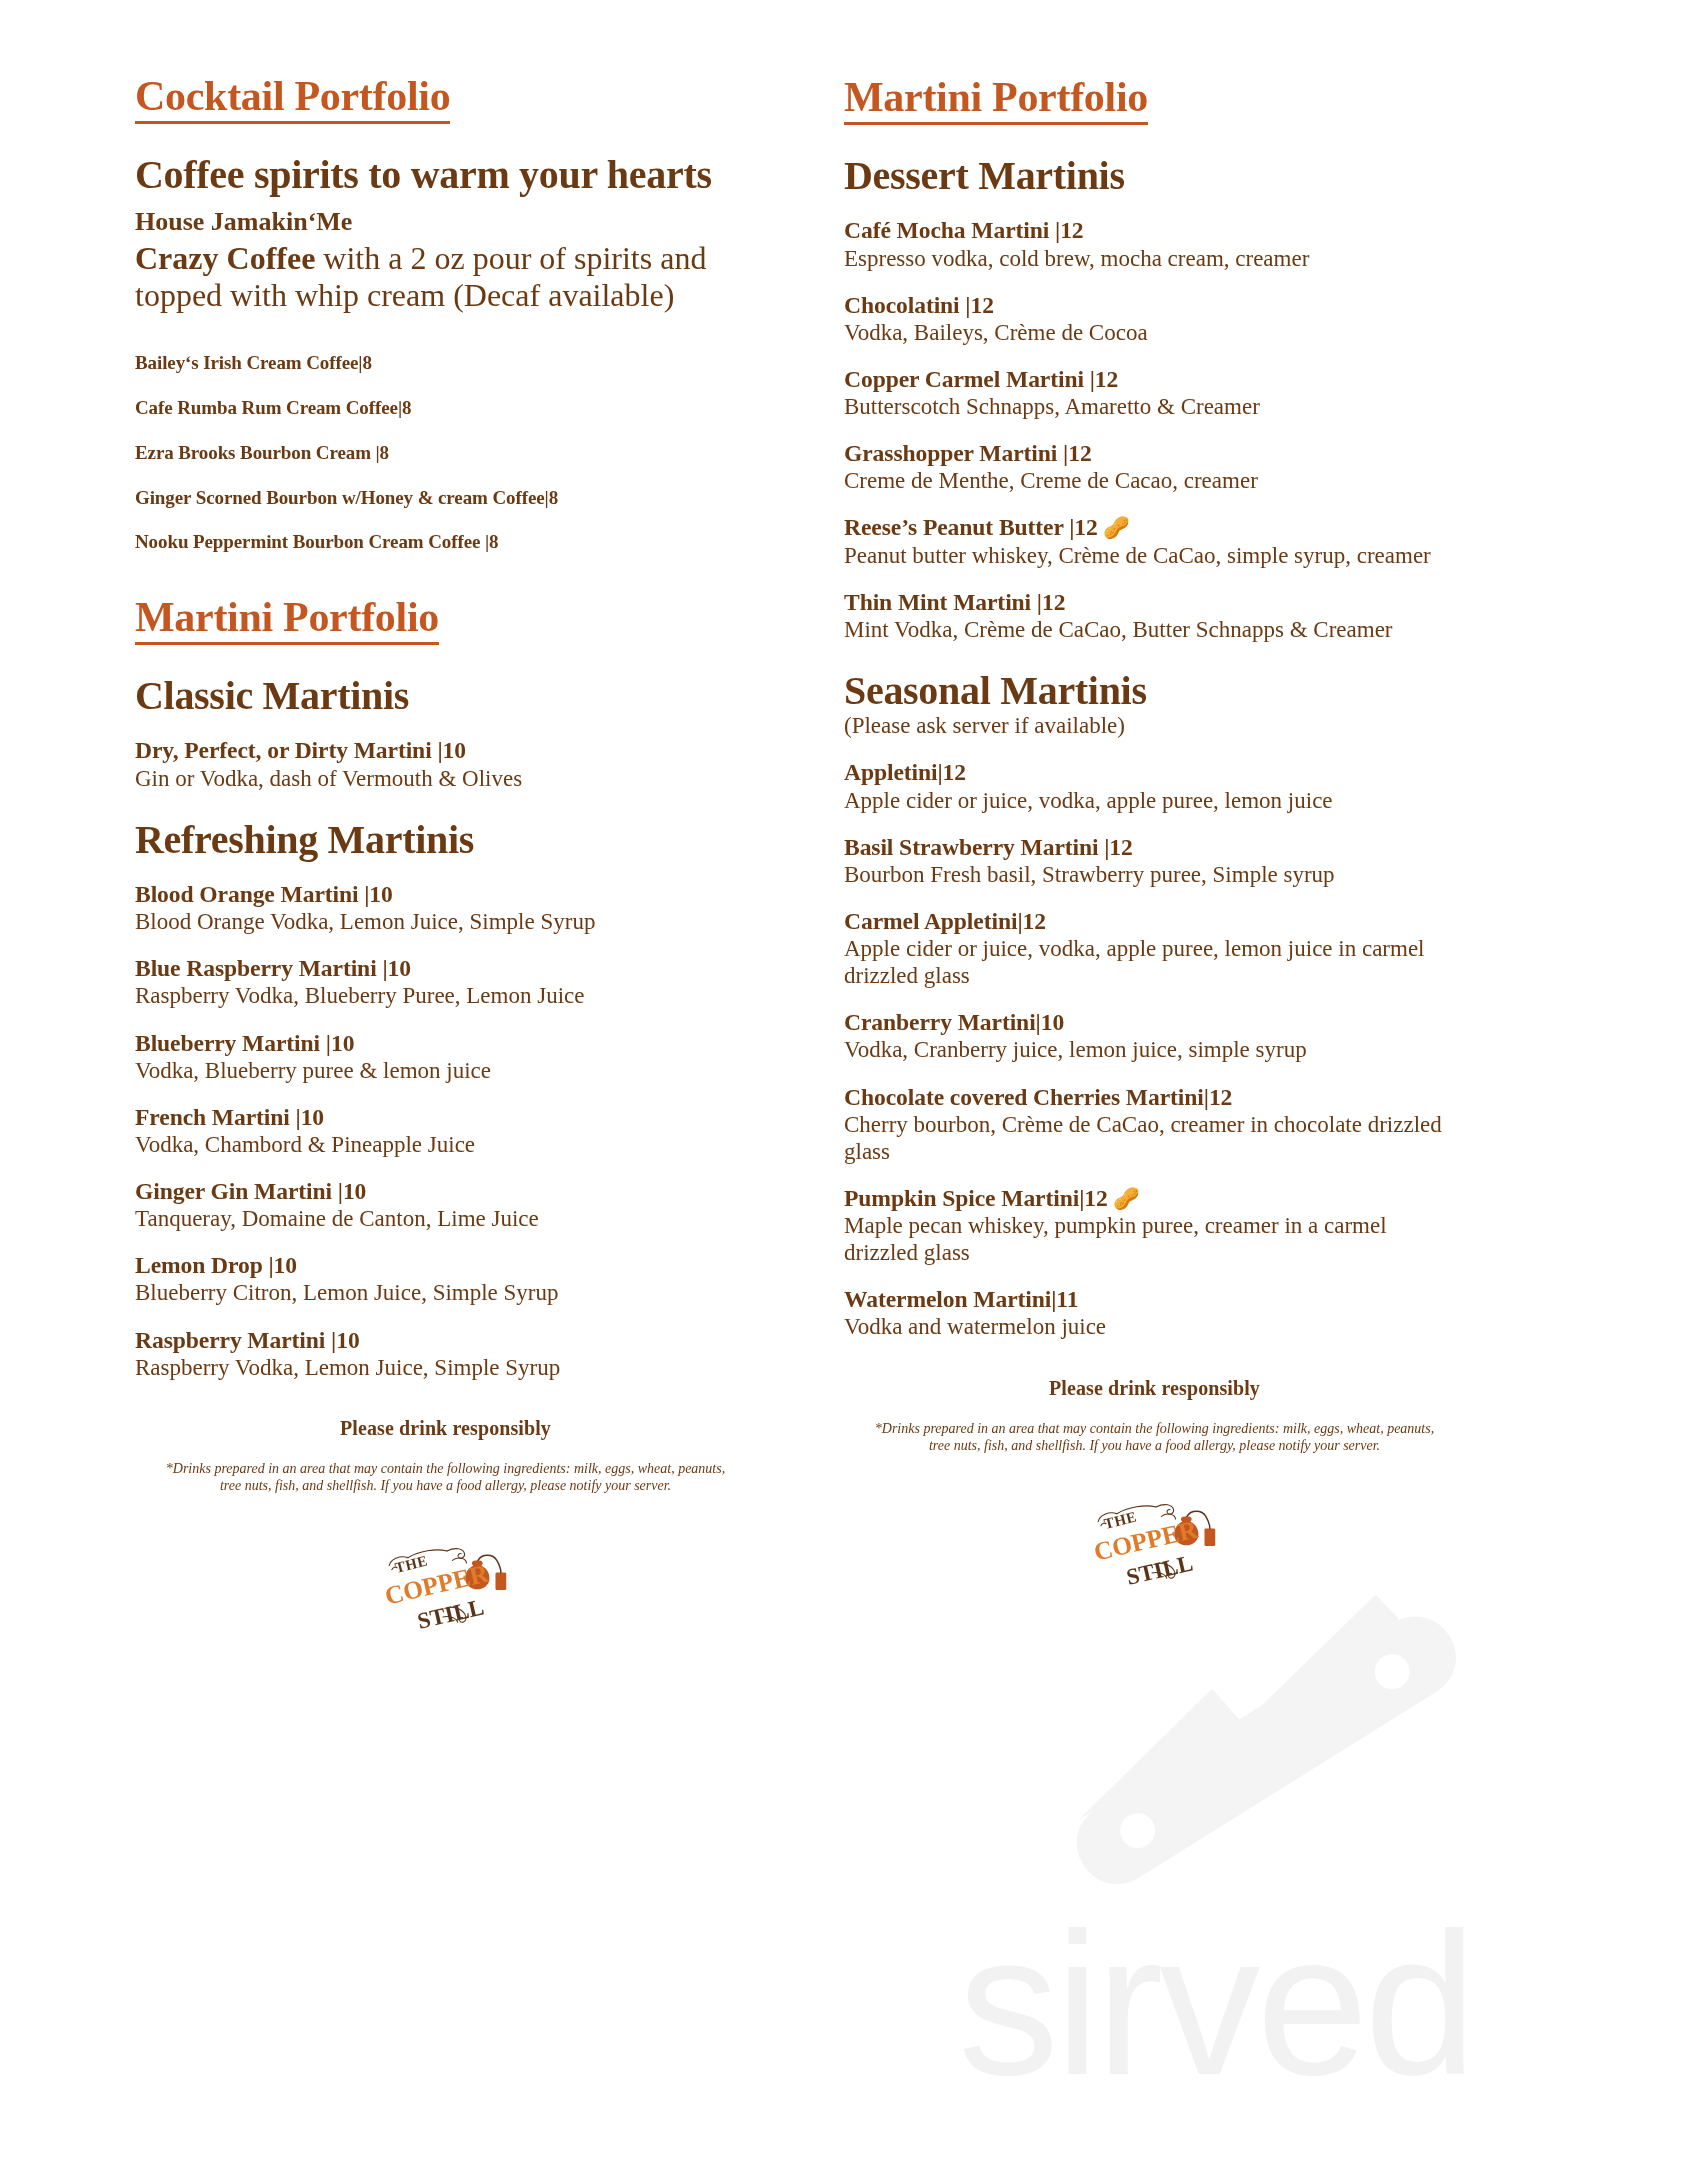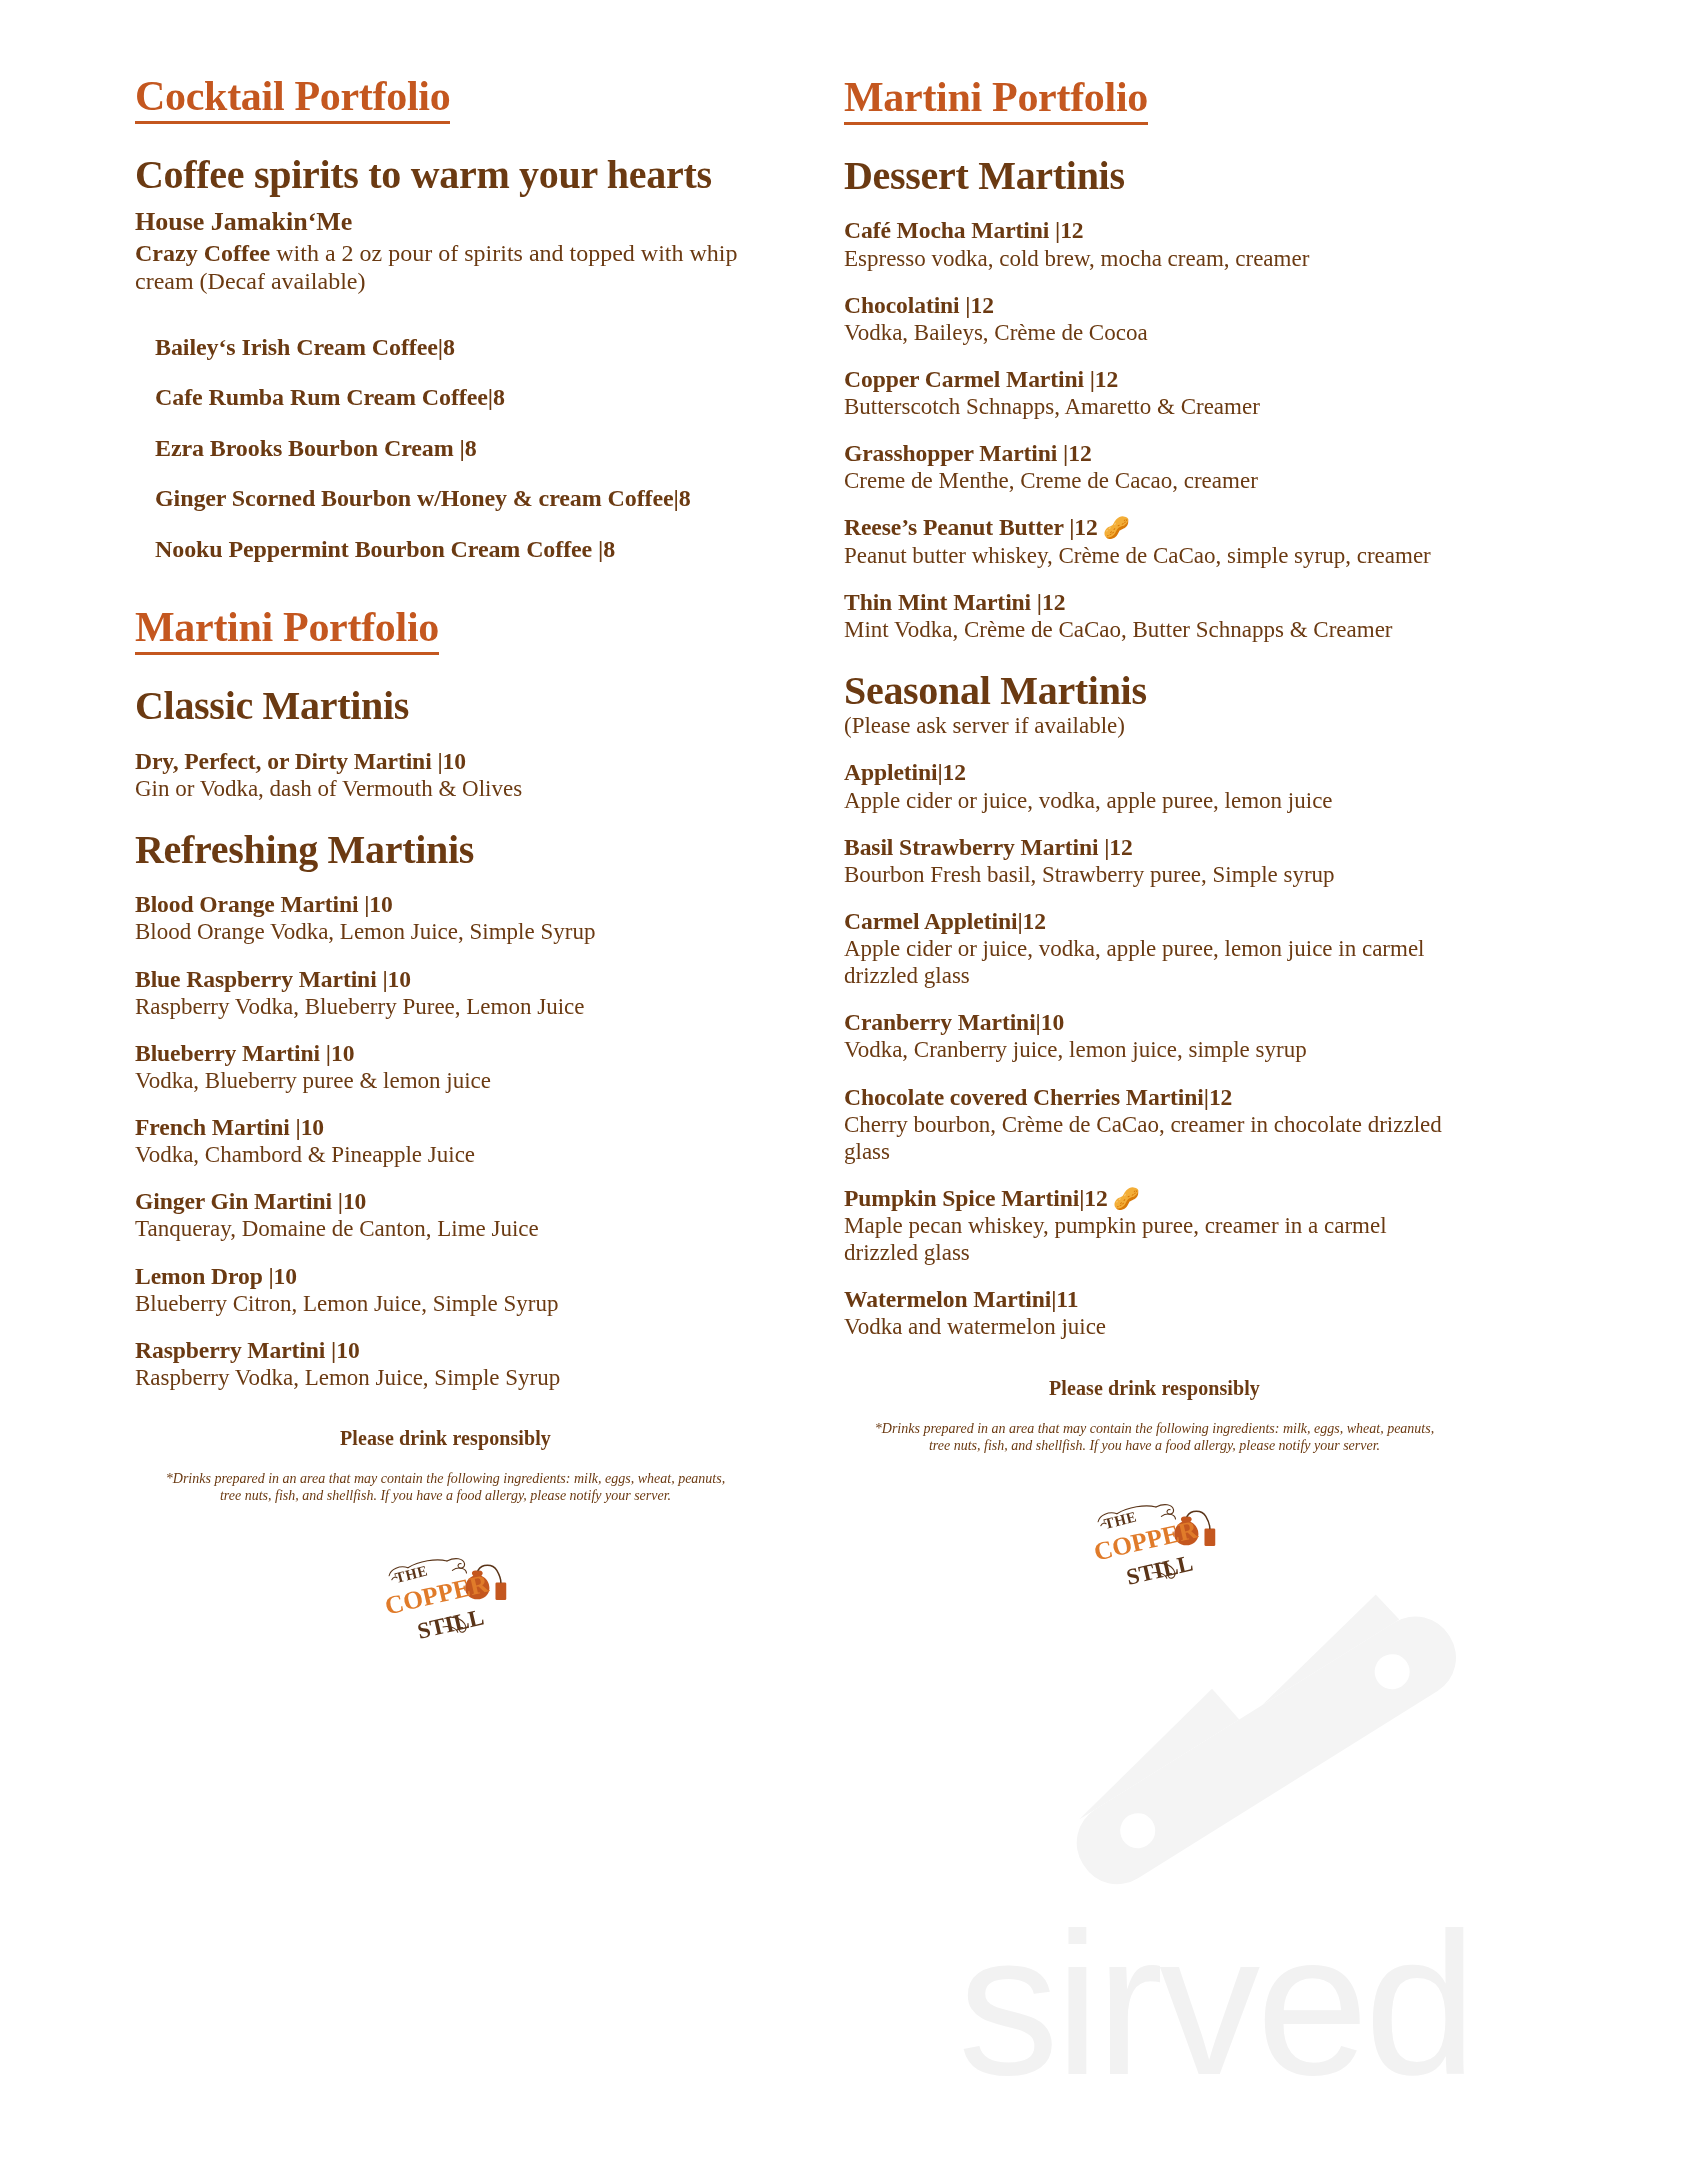--- a/index.html
+++ b/index.html
@@ -100,25 +100,25 @@
     font-size: 23px;
     line-height: 1.18;
     font-weight: 400;
   }
   .item-name .emoji {
     font-size: 21.6px;
     letter-spacing: 0;
   }
 
   .coffee-item { margin-top: 23px; }
-  .coffee-item .item-name { font-size: 24px; margin-left: 20px; }
+  .coffee-item .item-name { font-size: 19px; }
 
   .lead-desc {
     color: #6B3A12;
-    font-size: 24px;
+    font-size: 32px;
     line-height: 1.16;
     margin-top: 1.3px;
   }
   .lead-desc b { font-weight: 700; }
 
   .spacer-lg { height: 42px; }
   .spacer-md { height: 27px; }
   .spacer-sm { height: 15px; }
 
   

